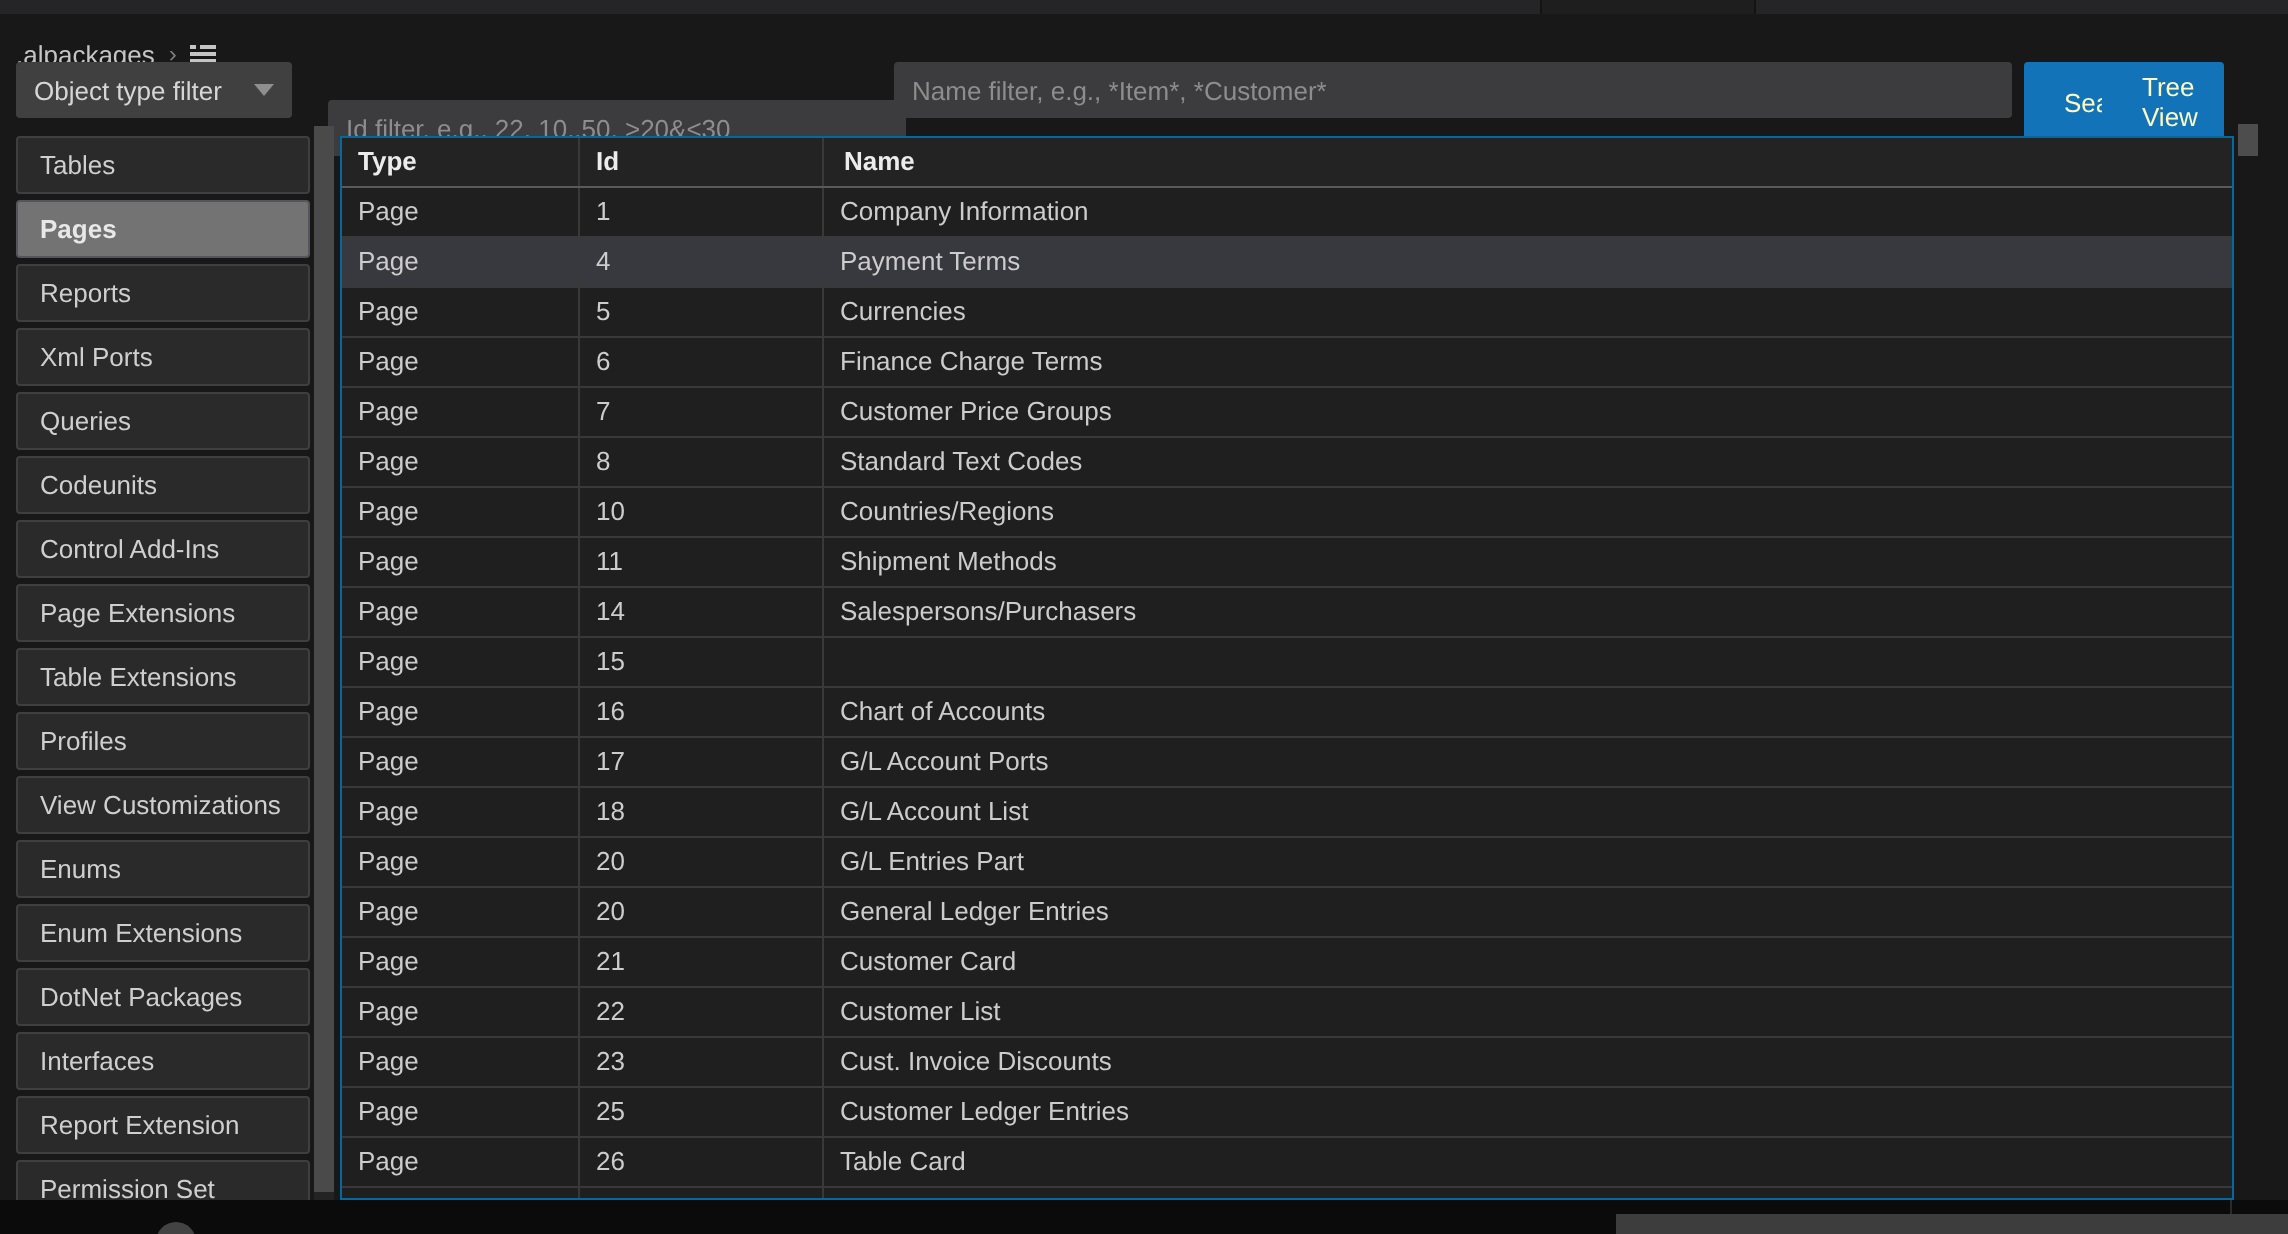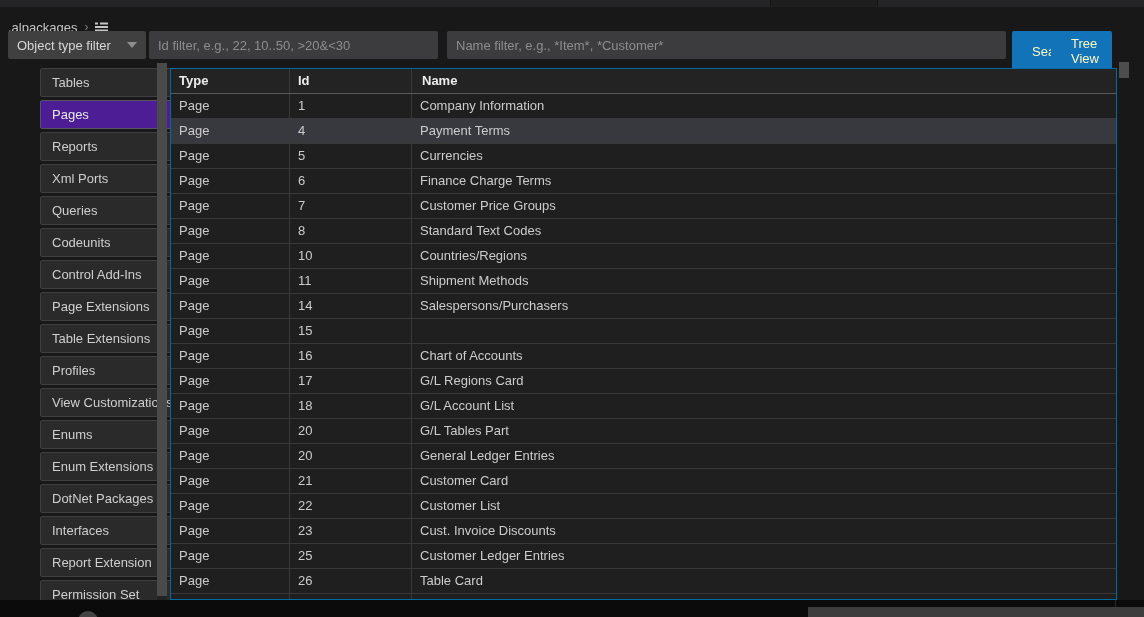--- a/index.html
+++ b/index.html
@@ -26,36 +26,36 @@
     position:absolute;left:8px;top:0;width:138px;height:28px;background:#404040;
     border-radius:2px;display:flex;align-items:center;justify-content:space-between;
     padding:0 9px;box-sizing:border-box;color:#d6d6d6;cursor:pointer;
   }
   .caret-down{width:0;height:0;border-left:5px solid transparent;border-right:5px solid transparent;border-top:6px solid #8f8f8f;}
   .filter-input{
     position:absolute;top:0;height:28px;background:#3c3c3e;border:none;outline:none;
     color:#cccccc;font-family:inherit;font-size:13px;padding:0 9px;box-sizing:border-box;border-radius:2px;
   }
   .filter-input::placeholder{color:#8d8d8d;opacity:1;}
-  #id-filter{left:149px;width:289px;}
+  #id-filter{left:164px;width:289px;margin-top:19px;}
   #name-filter{left:447px;width:559px;}
   .btn{
     position:absolute;top:0;height:40px;border:none;border-radius:2px;cursor:pointer;
     background:#1273b9;color:#fef9c3;font-family:inherit;font-size:13px;padding:0 20px;box-sizing:border-box;
   }
   #search-btn{left:1012px;width:42px;}
   #treeview-btn{left:1051px;width:61px;}
 
   
-  .sidebar{position:absolute;left:8px;top:68px;width:147px;height:532px;overflow:hidden;margin-left:32px;}
+  .sidebar{position:absolute;left:8px;top:68px;width:147px;height:532px;overflow:hidden;}
   .side-item{
     height:29px;margin-bottom:3px;background:#2a2a2b;border:1px solid #3f3f41;border-radius:2px;
     box-sizing:border-box;display:flex;align-items:center;padding-left:11px;color:#cfcfcf;cursor:pointer;
   }
-  .side-item.selected{background:#4c1d95;border-color:#55555c;color:#e8e8e8;}
+  .side-item.selected{background:#737373;border-color:#55555c;color:#e8e8e8;font-weight:bold;}
 
   
   .mid-scroll{position:absolute;left:157px;top:63px;width:10px;height:537px;background:#232323;}
   .mid-scroll .thumb{position:absolute;left:0;top:0;width:10px;height:533px;background:#4a4a4a;}
 
   
   .obj-table{
     position:absolute;left:170px;top:68px;width:947px;height:532px;box-sizing:border-box;
     border:1px solid #0369a1;overflow:hidden;background:#fdba74;
   }
@@ -253,33 +253,33 @@
 
       <div class="t-row">
         <div class="c-type">Page</div>
         <div class="c-id">16</div>
         <div class="c-name">Chart of Accounts</div>
       </div>
 
       <div class="t-row">
         <div class="c-type">Page</div>
         <div class="c-id">17</div>
-        <div class="c-name">G/L Regions Card</div>
+        <div class="c-name">G/L Account Ports</div>
       </div>
 
       <div class="t-row">
         <div class="c-type">Page</div>
         <div class="c-id">18</div>
         <div class="c-name">G/L Account List</div>
       </div>
 
       <div class="t-row">
         <div class="c-type">Page</div>
         <div class="c-id">20</div>
-        <div class="c-name">G/L Tables Part</div>
+        <div class="c-name">G/L Entries Part</div>
       </div>
 
       <div class="t-row">
         <div class="c-type">Page</div>
         <div class="c-id">20</div>
         <div class="c-name">General Ledger Entries</div>
       </div>
 
       <div class="t-row">
         <div class="c-type">Page</div>

